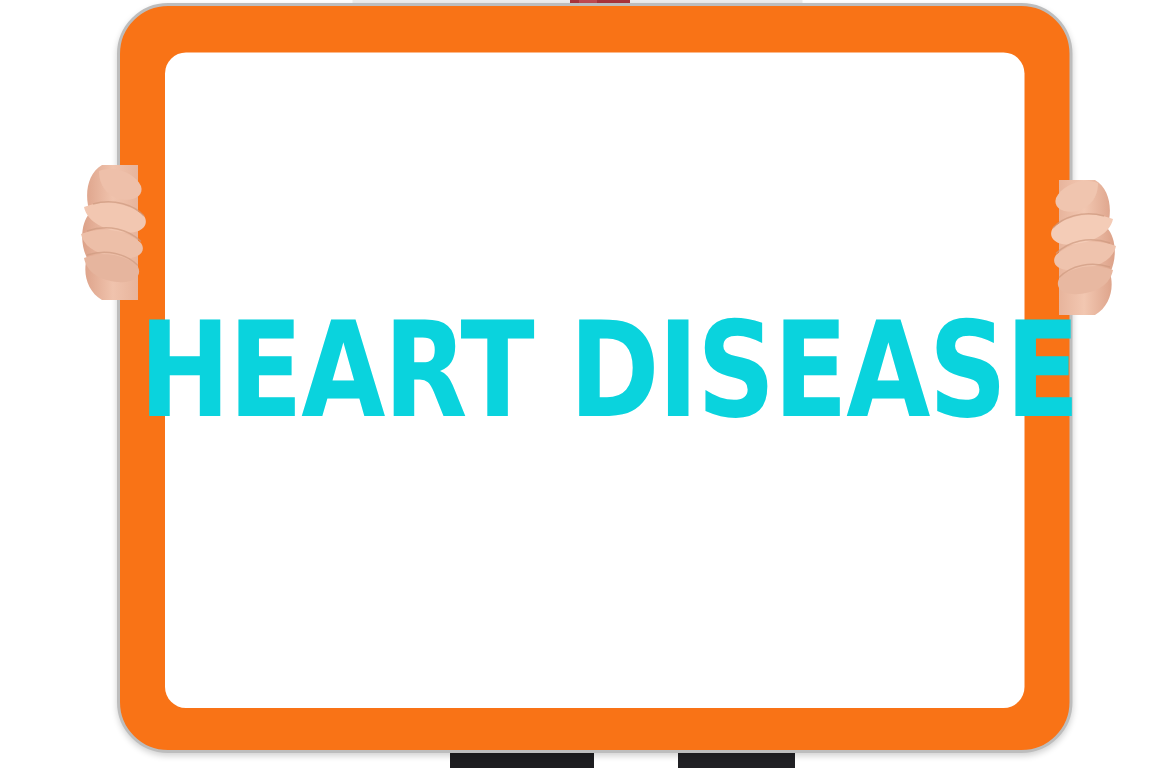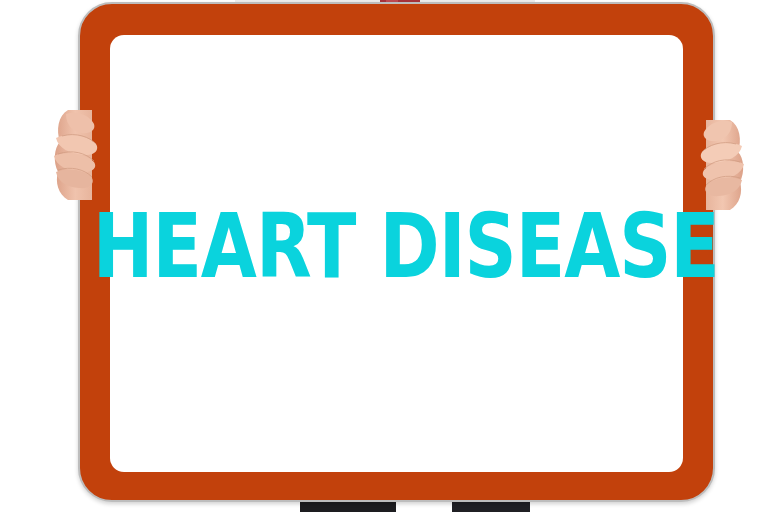--- a/index.html
+++ b/index.html
@@ -51,21 +51,21 @@
     background:#1d1d20;
   }
   .leg.left  { left:300px; border-radius:0 0 3px 3px; }
   .leg.right { left:452px; width:78px; border-radius:0 0 3px 3px; background:#202024; }
 
   
   #board {
     position:absolute;
     left:78px; top:2px;
     width:637px; height:500px;
-    background:#c2410c;
+    background:#f97316;
     border-radius:34px;
     border:2px solid #bdbdbd;
     box-shadow:0 2px 4px rgba(0,0,0,.18);
   }
 
   #board-face {
     position:absolute;
     left:30px; top:31px;
     right:30px; bottom:28px;
     background:#ffffff;

